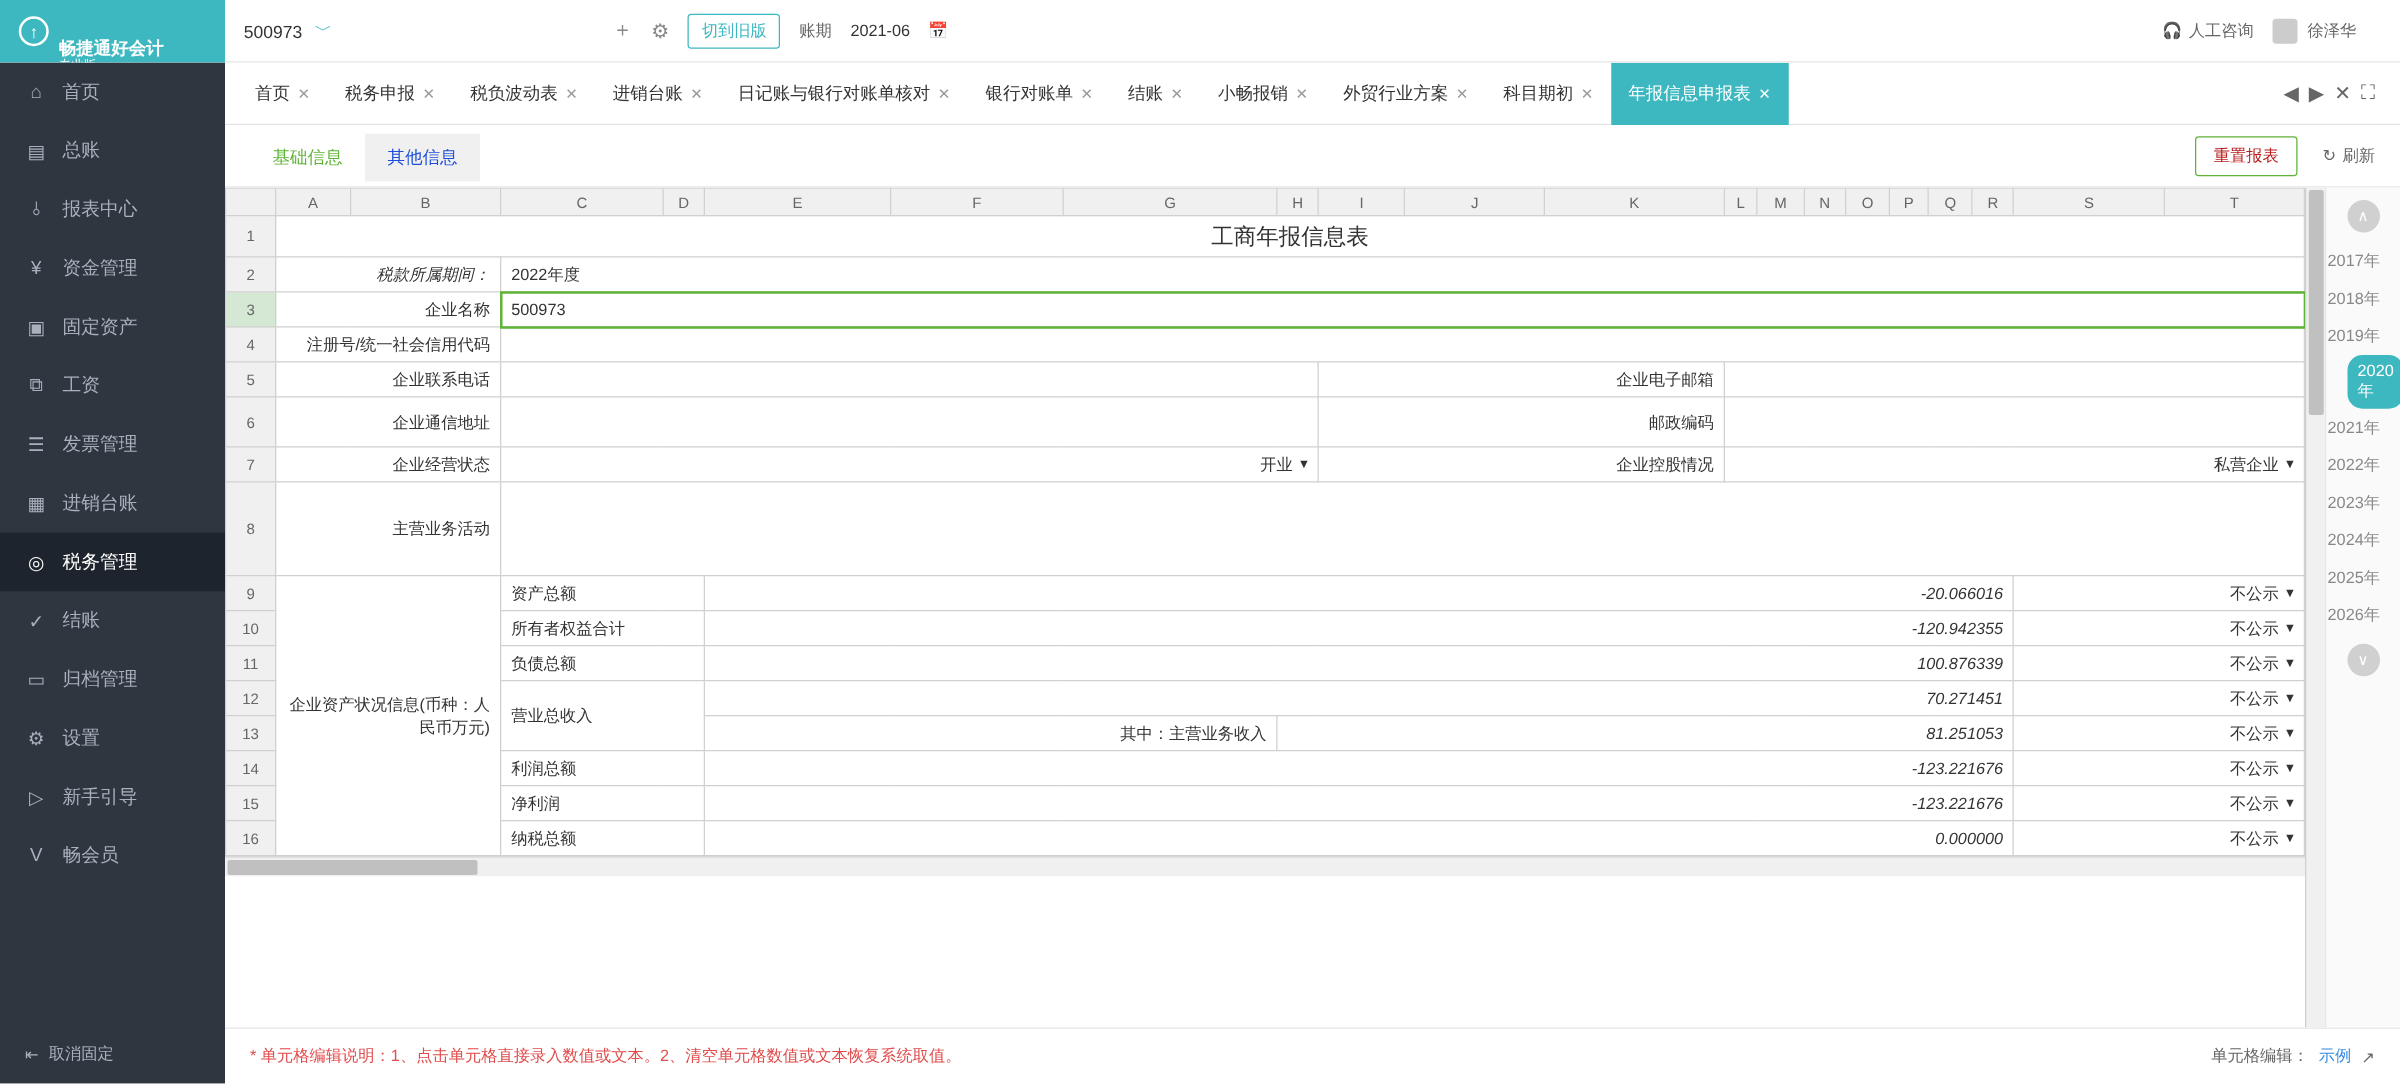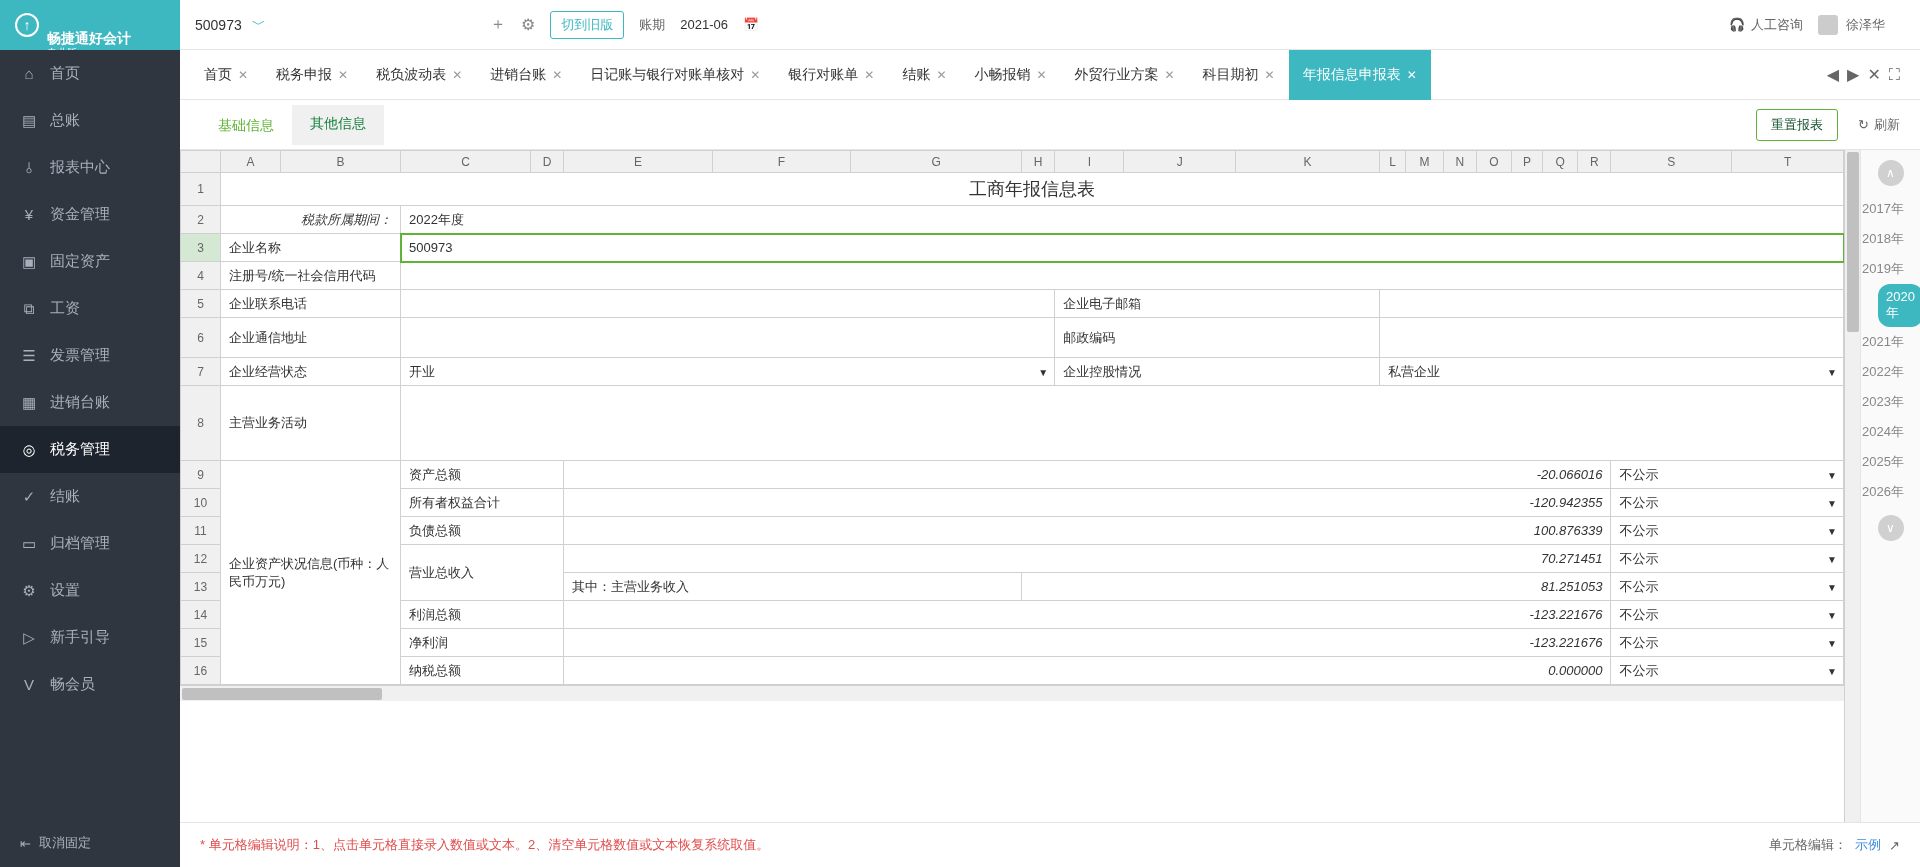--- a/index.html
+++ b/index.html
@@ -46,39 +46,39 @@
 .tabs { display: flex; align-items: center; flex: 1; overflow: hidden; }
 .tab { display: flex; align-items: center; padding: 0 14px; height: 50px; cursor: pointer; color: #333; font-size: 14px; white-space: nowrap; gap: 6px; }
 .tab-close { color: #999; font-size: 12px; }
 .tab.active { background: #3db8c1; color: #fff; }
 .tab.active .tab-close { color: #fff; }
 .tabs-nav { display: flex; align-items: center; gap: 8px; padding: 0 10px; }
 .tabs-nav span { cursor: pointer; color: #666; font-size: 16px; }
 
 
 .subheader { display: flex; align-items: center; height: 50px; padding: 0 20px; border-bottom: 1px solid #e5e5e5; }
-.subtabs { display: flex; }
-.subtab { padding: 10px 18px; cursor: pointer; color: #15803d; background: #f0f0f0; font-size: 14px; }
+.subtabs { display: flex; align-items: flex-end; }
+.subtab { padding: 10px 18px; cursor: pointer; color: #1d4ed8; background: #f0f0f0; font-size: 14px; }
 .subtab.active { color: #5fb336; background: #fff; border-top: 2px solid transparent; }
 .subheader-actions { margin-left: auto; display: flex; align-items: center; gap: 20px; }
-.reset-btn { border: 1px solid #5fb336; color: #14532d; background: #fff; padding: 6px 14px; border-radius: 3px; cursor: pointer; font-size: 13px; }
+.reset-btn { border: 1px solid #5fb336; color: #b91c1c; background: #fff; padding: 6px 14px; border-radius: 3px; cursor: pointer; font-size: 13px; }
 .refresh { display: flex; align-items: center; gap: 5px; color: #666; cursor: pointer; }
 
 
 .sheet-wrap { flex: 1; display: flex; overflow: hidden; position: relative; }
 .sheet { flex: 1; overflow: auto; position: relative; }
 table { border-collapse: collapse; width: 100%; }
 .col-header th { background: #f0f0f0; border: 1px solid #d0d0d0; text-align: center; font-weight: normal; color: #666; height: 22px; font-size: 12px; }
 .corner { width: 40px; background: #e8e8e8; }
 .col-header th.colA { width: 60px; }
 .col-header th.colB { width: 120px; }
 .col-header th.colC { width: 130px; }
 .row-head { background: #f0f0f0; border: 1px solid #d0d0d0; text-align: center; color: #666; width: 40px; font-size: 12px; }
 td { border: 1px solid #d0d0d0; padding: 4px 8px; height: 28px; vertical-align: middle; font-size: 13px; }
-td.center { text-align: left; }
+td.center { text-align: right; }
 td.right { text-align: right; font-style: italic; }
 .title-cell { text-align: center; font-size: 18px; font-weight: normal; }
 .selected-row .row-head { background: #d4e8d4; }
 .selected-cell { outline: 2px solid #5fb336; outline-offset: -1px; }
 .tall { height: 40px; }
 .xtall { height: 75px; }
 .dropdown-cell { position: relative; padding-right: 20px; }
 .dd-arrow { position: absolute; right: 6px; top: 50%; transform: translateY(-50%); font-size: 10px; color: #333; }
 
 

